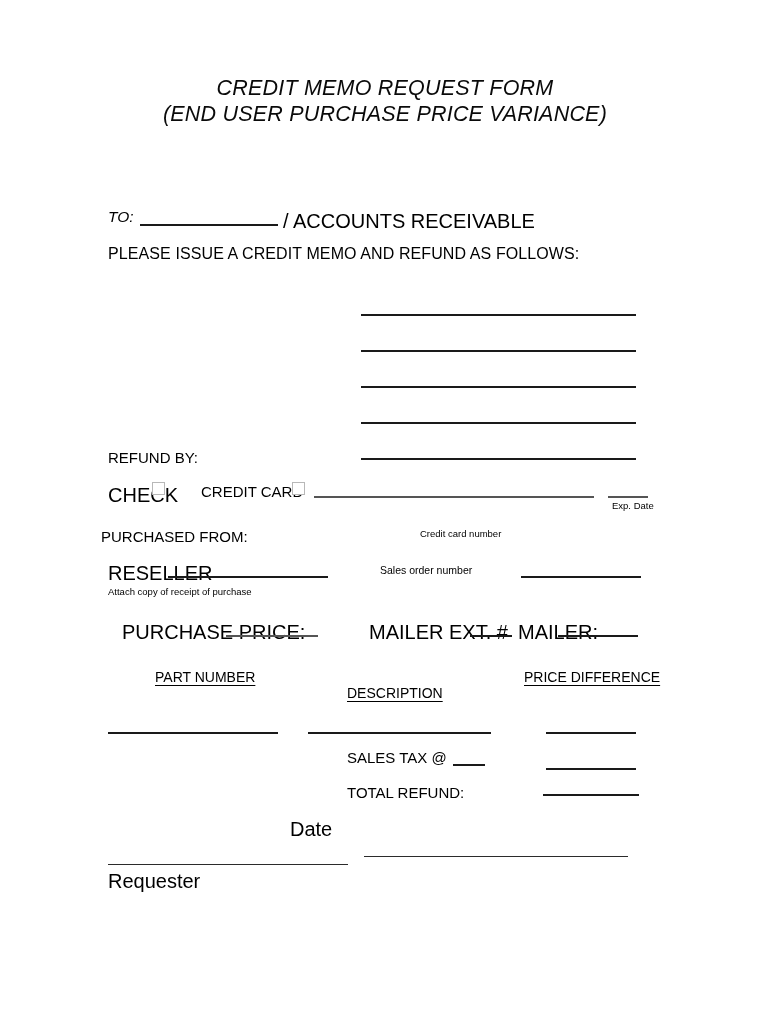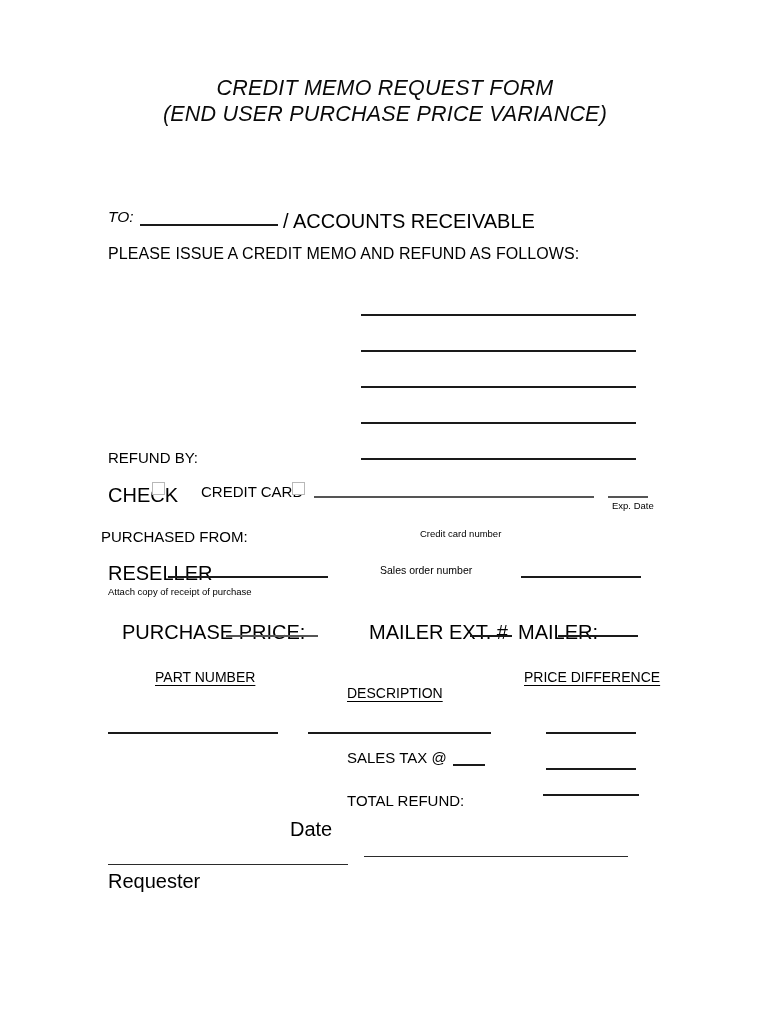--- a/index.html
+++ b/index.html
@@ -135,21 +135,21 @@
   <div class="abs t-head t-underline" style="left:524px; top:669px;">PRICE DIFFERENCE</div>
 
   <div class="rule" style="left:108px; top:732px; width:170px;"></div>
   <div class="rule" style="left:308px; top:732px; width:183px;"></div>
   <div class="rule" style="left:546px; top:732px; width:90px;"></div>
 
   <div class="abs t-reg15" style="left:347px; top:749px;">SALES TAX @</div>
   <div class="rule" style="left:453px; top:764px; width:32px;"></div>
   <div class="rule" style="left:546px; top:768px; width:90px;"></div>
 
-  <div class="abs t-reg15" style="left:347px; top:784px;margin-top:8px;">TOTAL REFUND:</div>
+  <div class="abs t-reg15" style="left:347px; top:784px;">TOTAL REFUND:</div>
   <div class="rule" style="left:543px; top:794px; width:96px;"></div>
 
   <div class="rule-thin" style="left:108px; top:864px; width:240px;"></div>
   <div class="abs t-reg" style="left:108px; top:870px;">Requester</div>
   <div class="abs t-reg" style="left:290px; top:818px;">Date</div>
 
   <div class="rule-thin" style="left:364px; top:856px; width:264px;"></div>
 
 </div>
 

